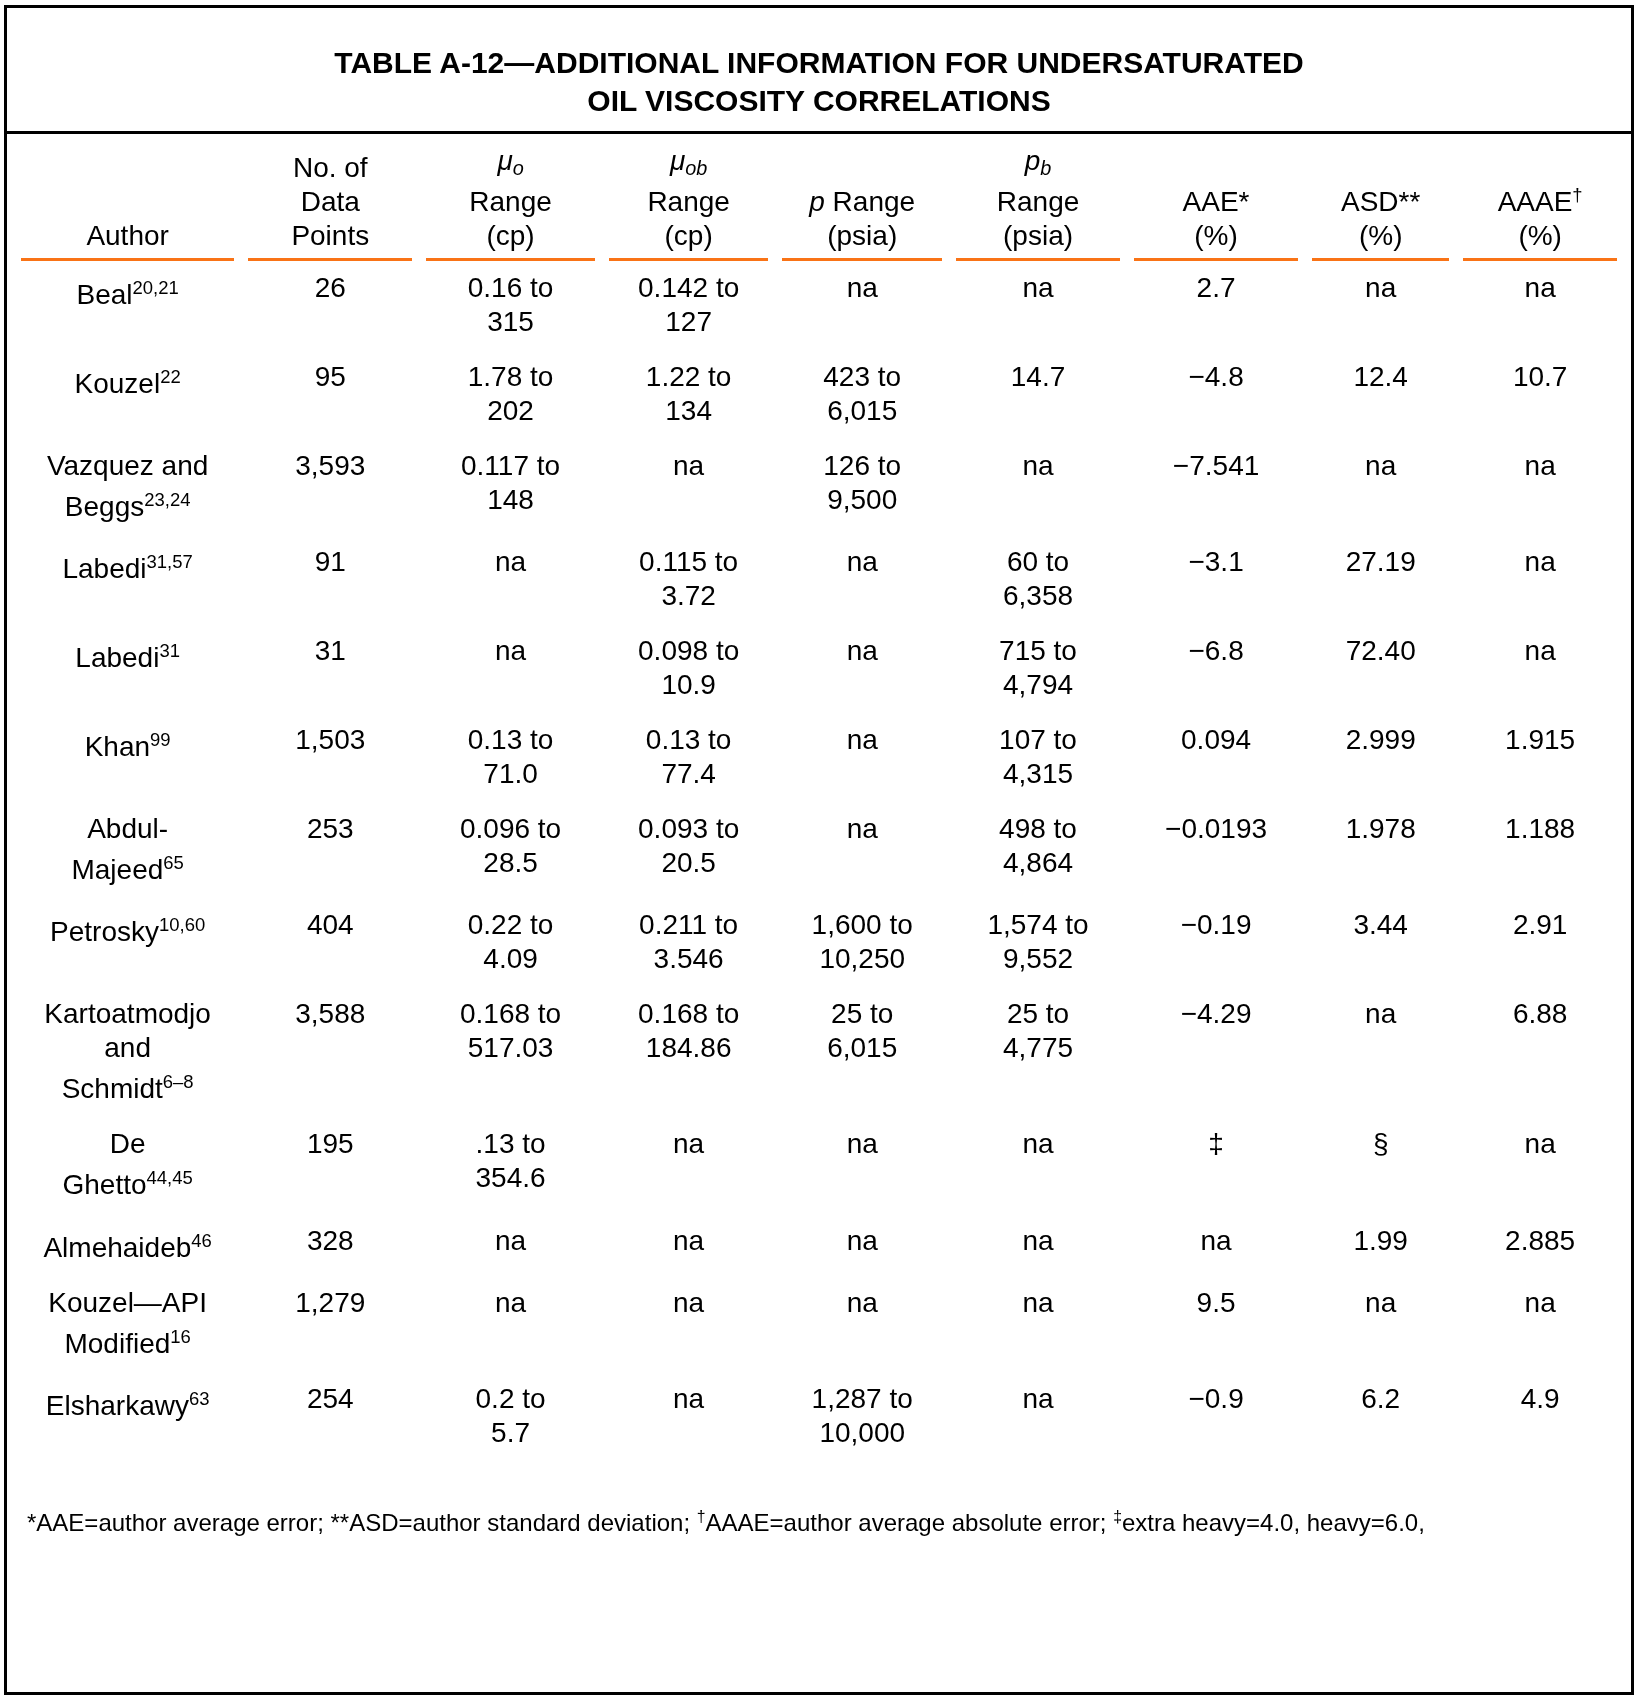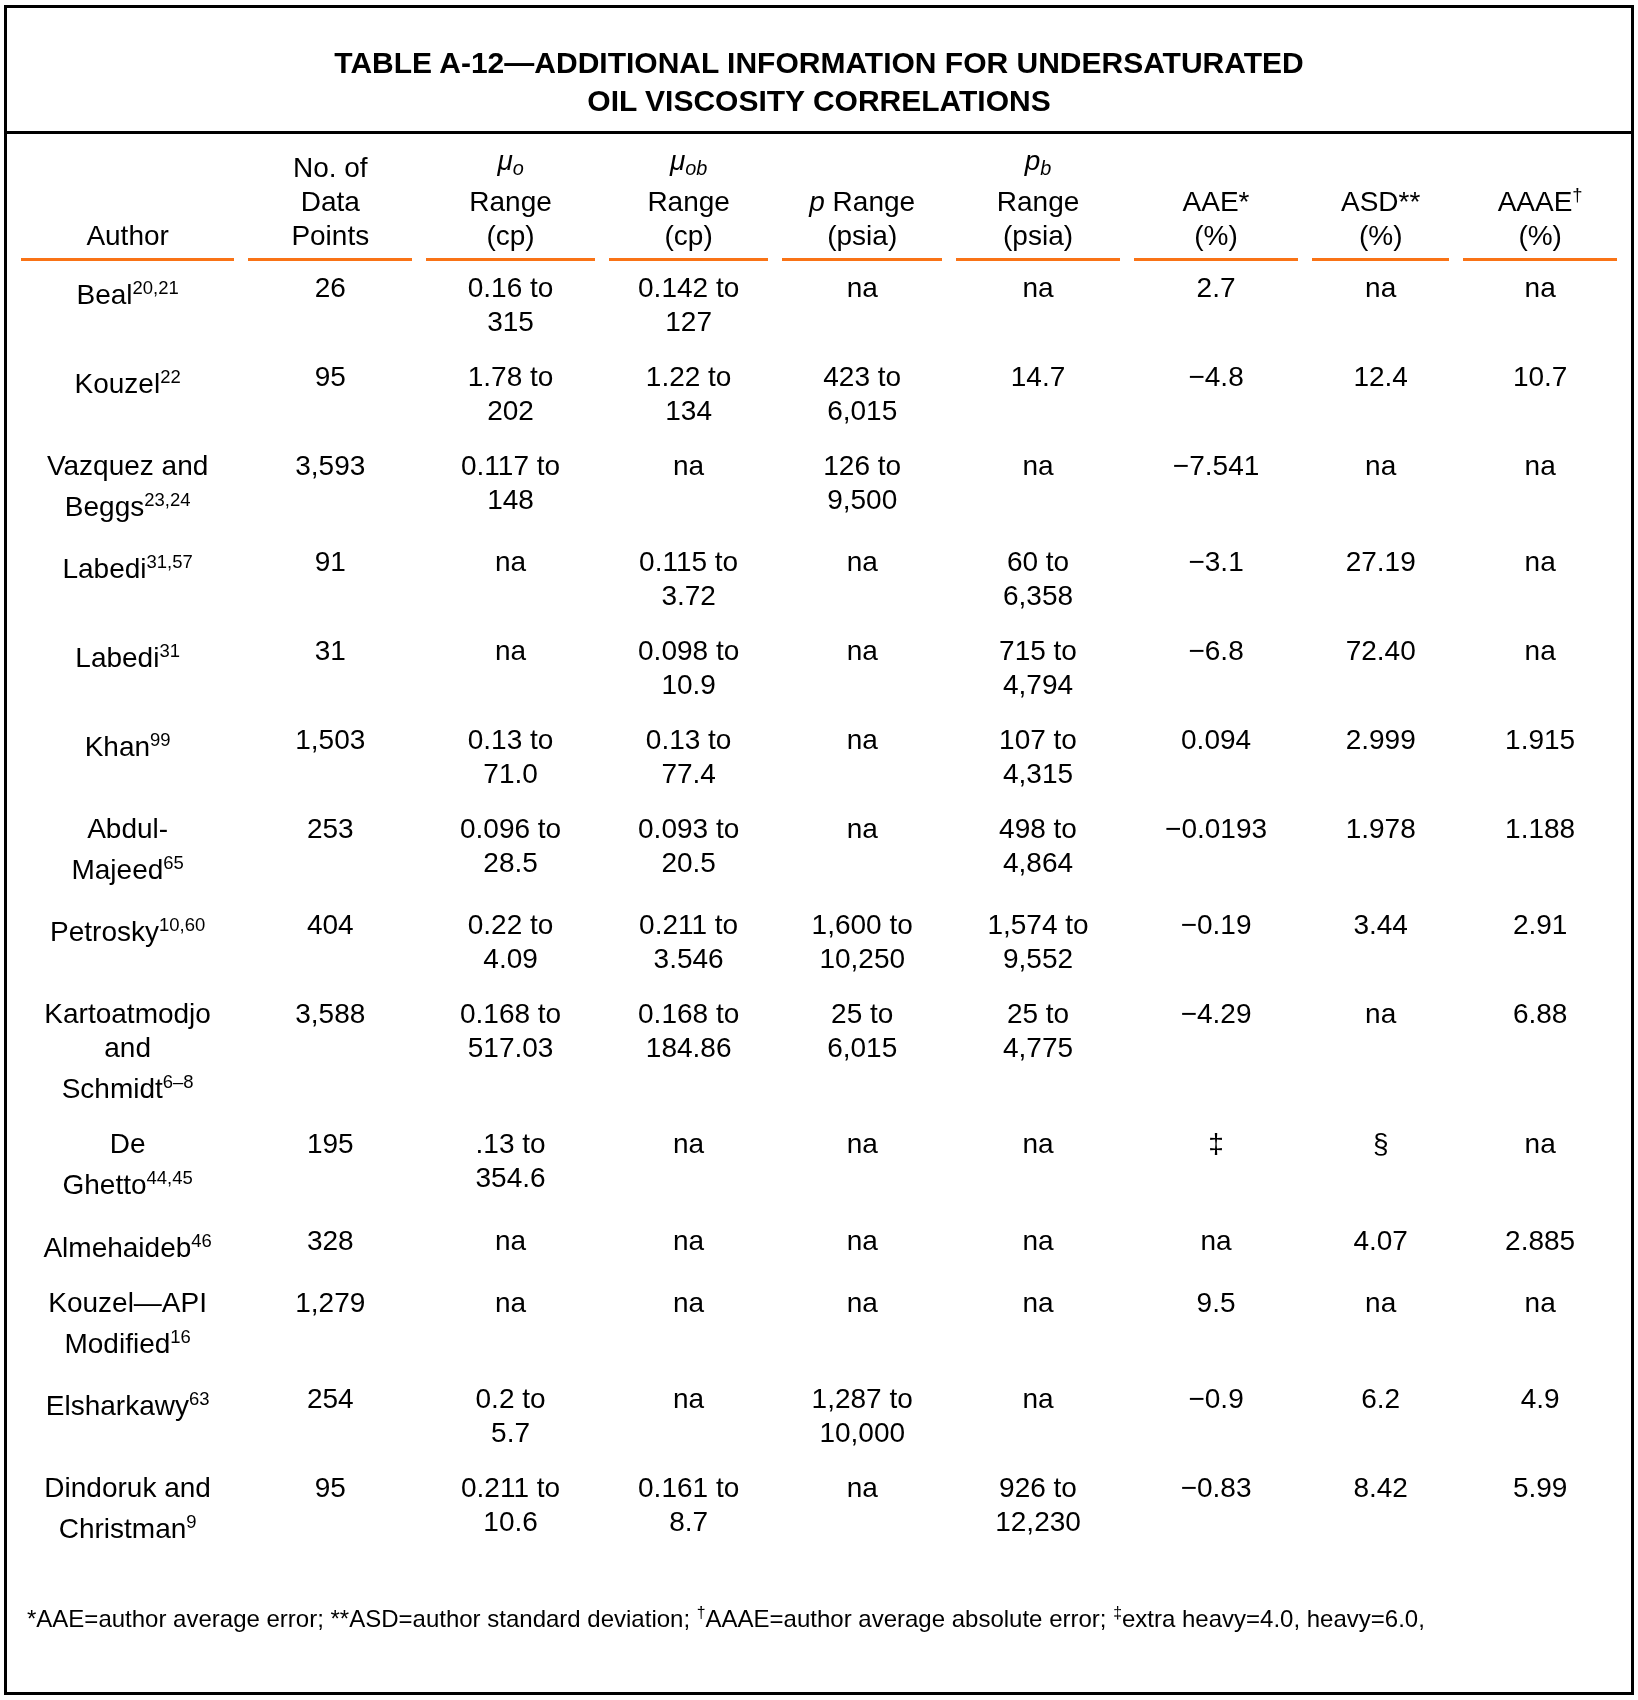--- a/index.html
+++ b/index.html
@@ -260,21 +260,21 @@
           <td>na</td>
         </tr>
         <tr>
           <td><div><span>Almehaideb</span><span class="s-sup">46</span></div></td>
           <td>328</td>
           <td>na</td>
           <td>na</td>
           <td>na</td>
           <td>na</td>
           <td>na</td>
-          <td>4.07</td>
+          <td>1.99</td>
           <td>2.885</td>
         </tr>
         <tr>
           <td><div><span>Kouzel—API</span></div><div><span>Modified</span><span class="s-sup">16</span></div></td>
           <td>1,279</td>
           <td>na</td>
           <td>na</td>
           <td>na</td>
           <td>na</td>
           <td>9.5</td>
@@ -287,34 +287,20 @@
           <td>0.2 to
 5.7</td>
           <td>na</td>
           <td>1,287 to
 10,000</td>
           <td>na</td>
           <td>−0.9</td>
           <td>6.2</td>
           <td>4.9</td>
         </tr>
-        <tr>
-          <td><div><span>Dindoruk and</span></div><div><span>Christman</span><span class="s-sup">9</span></div></td>
-          <td>95</td>
-          <td>0.211 to
-10.6</td>
-          <td>0.161 to
-8.7</td>
-          <td>na</td>
-          <td>926 to
-12,230</td>
-          <td>−0.83</td>
-          <td>8.42</td>
-          <td>5.99</td>
-        </tr>
       </tbody>
   </table>
 
   <div class="footnote">
     <div><span>*AAE=author average error; **ASD=author standard deviation; </span><span class="s-sup">†</span><span>AAAE=author average absolute error; </span><span class="s-sup">‡</span><span>extra heavy=4.0, heavy=6.0,</span></div>
 
   </div>
 
 </div>
 

